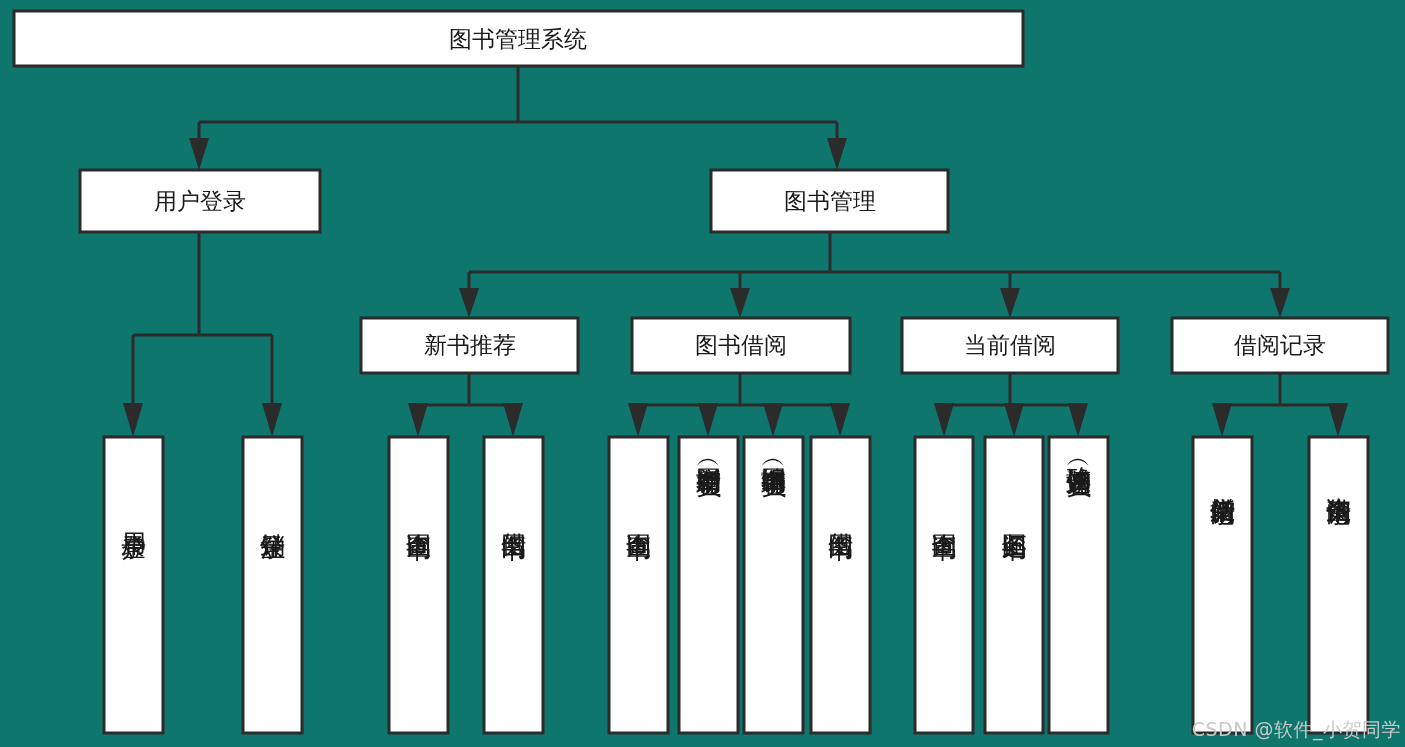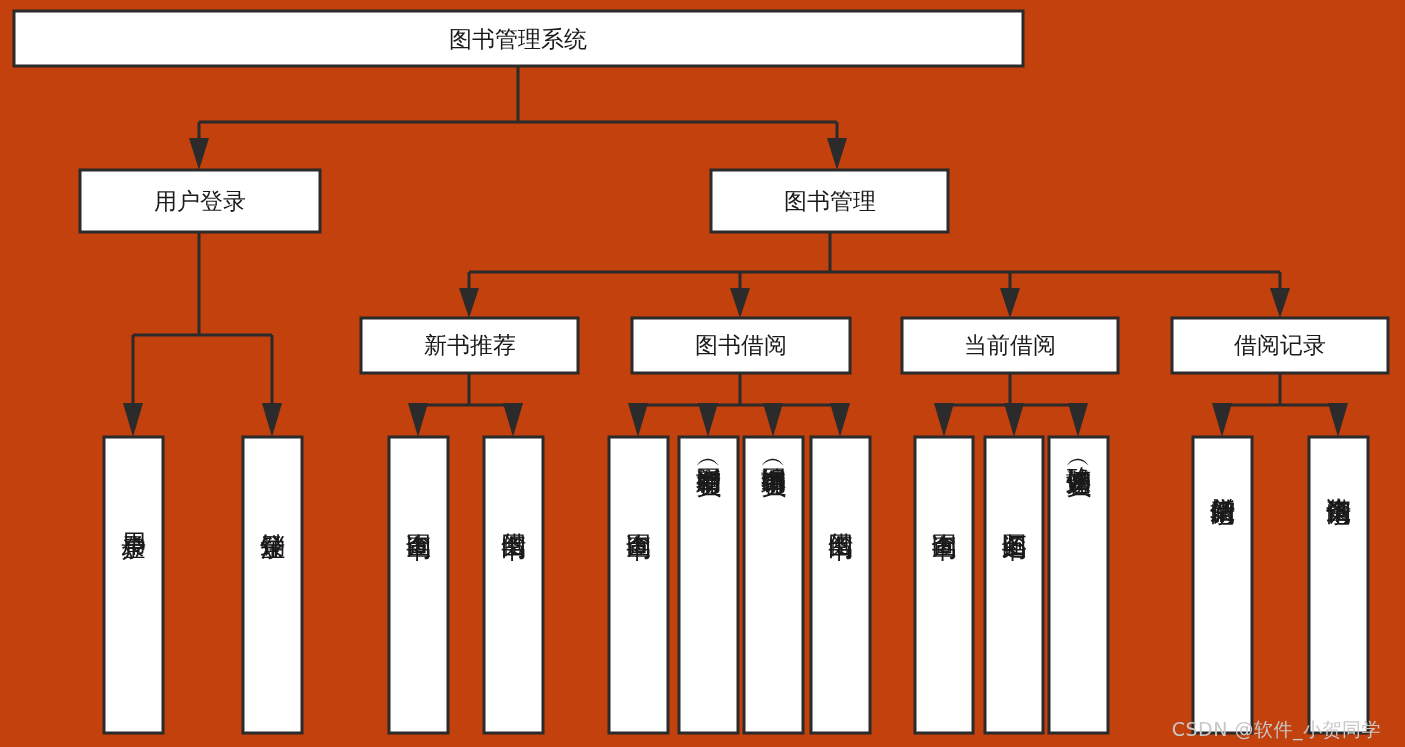--- a/index.html
+++ b/index.html
@@ -10,21 +10,21 @@
   body {
     width: 1405px;
     height: 747px;
     font-family: "DejaVu Sans", "Liberation Sans", sans-serif;
     overflow: hidden;
   }
   #diagram-root {
     position: relative;
     width: 1405px;
     height: 747px;
-    background: #c2410c;
+    background: #0f766e;
   }
   svg.diagram-canvas {
     position: absolute;
     left: 0;
     top: 0;
     width: 1405px;
     height: 747px;
   }
   .node-box {
     fill: #ffffff;
@@ -59,21 +59,21 @@
     text-orientation: upright;
     font-family: "DejaVu Sans", "Liberation Sans", sans-serif;
     font-size: 25px;
     line-height: 1.02;
     letter-spacing: 1px;
     color: #1a1a1a;
     white-space: nowrap;
   }
   .watermark {
     position: absolute;
-    right: 24px;
+    right: 4px;
     bottom: 4px;
     font-family: "DejaVu Sans", "Liberation Sans", sans-serif;
     font-size: 19px;
     color: #c8c8c8;
     letter-spacing: 0.5px;
     white-space: nowrap;
   }
 </style>
 </head>
 <body>

